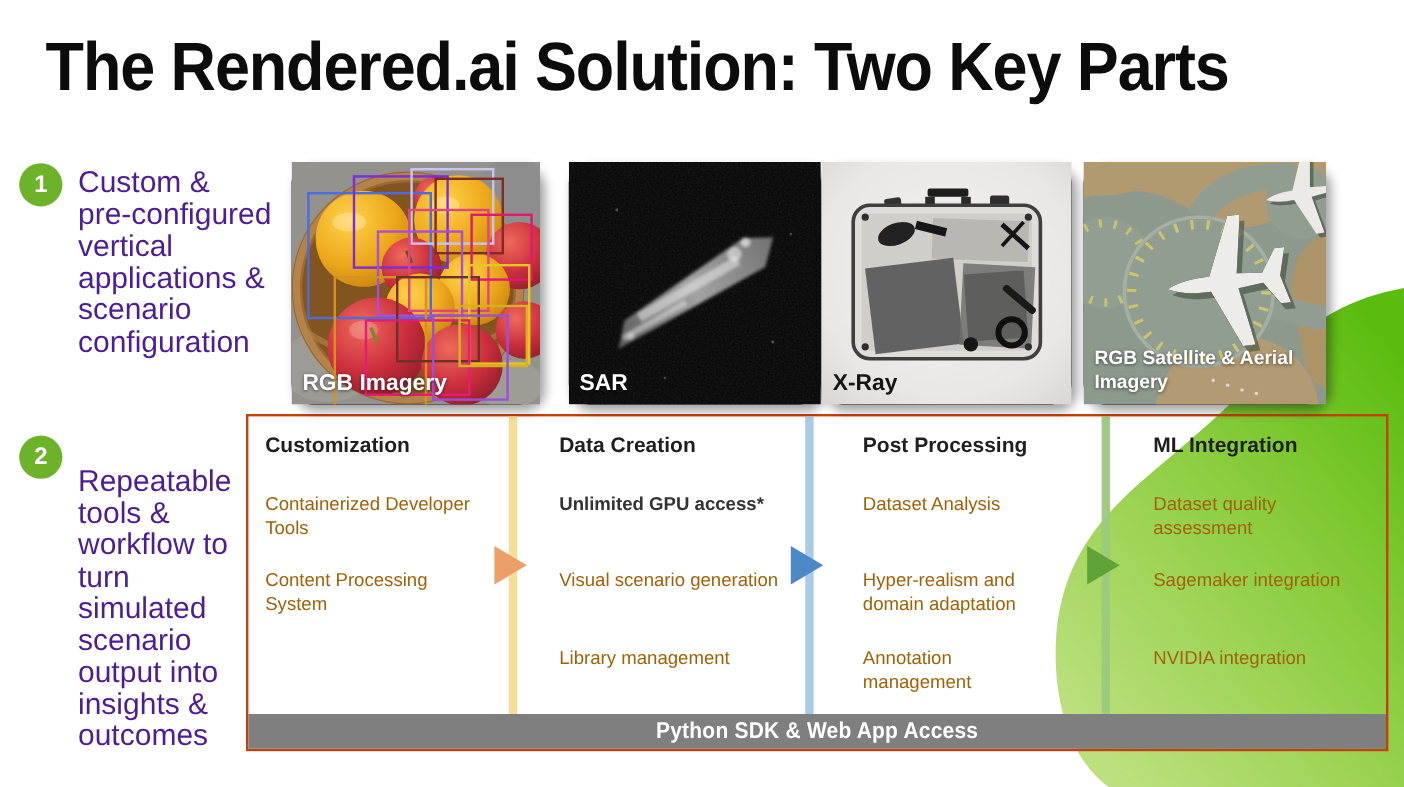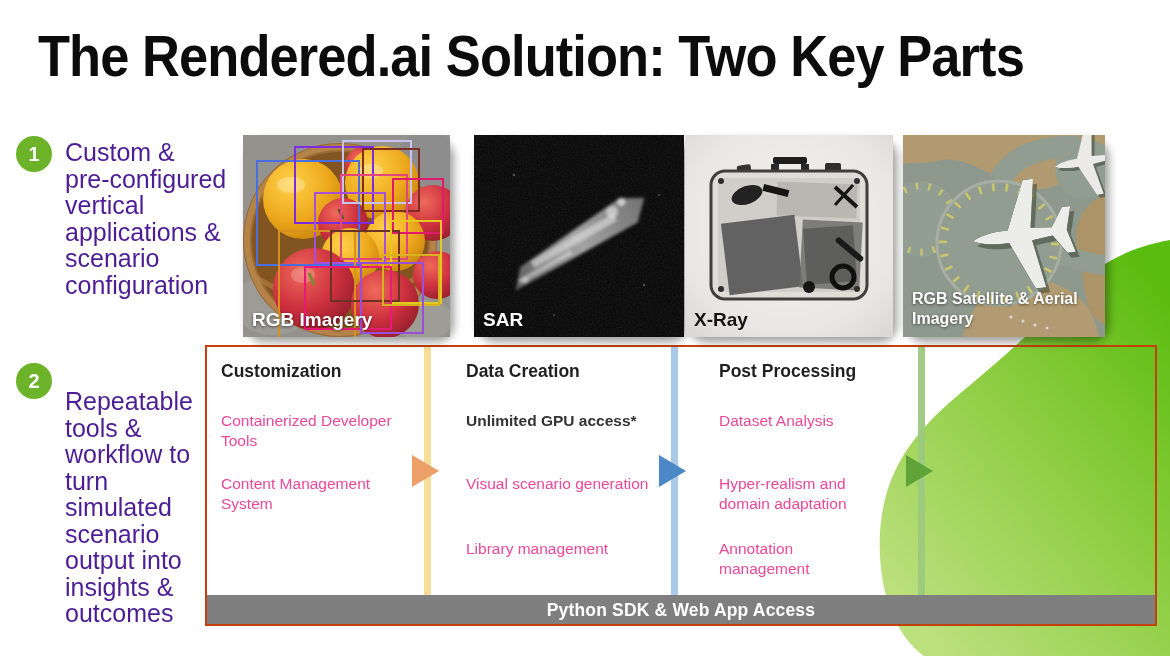--- a/index.html
+++ b/index.html
@@ -68,21 +68,21 @@
   #wcol1 { left:14px;  width:178px; }
   #wcol2 { left:259px; width:192px; }
   #wcol3 { left:512px; width:168px; }
   #wcol4 { left:754px; width:180px; }
   .wcol h3 {
     position:absolute; top:14px; left:0; margin:0; white-space:nowrap;
     font-size:17.5px; font-weight:700; color:#1f1f1f;
   }
   .witem {
     position:absolute; left:0; right:0; margin:0;
-    font-size:15.5px; line-height:20px; color:#ec4899;
+    font-size:15.5px; line-height:20px; color:#a16207;
   }
   .witem.r0 { top:64px; }
   .witem.r1 { top:127px; }
   .witem.r2 { top:192px; }
   .witem.bold { font-weight:700; color:#333333; }
 
   .sdk-bar {
     position:absolute; left:0; right:0; bottom:0; height:29px; background:#7f7f7f;
     display:flex; align-items:center; justify-content:center;text-align:center;
   }
@@ -301,36 +301,42 @@
     <div class="vline" id="vline2"></div>
     <div class="vline" id="vline3"></div>
 
     <div class="arrow" id="arrow1"></div>
     <div class="arrow" id="arrow2"></div>
     <div class="arrow" id="arrow3"></div>
 
     <div class="wcol" id="wcol1">
       <h3>Customization</h3>
       <p class="witem r0">Containerized Developer Tools</p>
-      <p class="witem r1">Content Management System</p>
+      <p class="witem r1">Content Processing System</p>
     </div>
 
     <div class="wcol" id="wcol2">
       <h3>Data Creation</h3>
       <p class="witem r0 bold">Unlimited GPU access*</p>
       <p class="witem r1">Visual scenario generation</p>
       <p class="witem r2">Library management</p>
     </div>
 
     <div class="wcol" id="wcol3">
       <h3>Post Processing</h3>
       <p class="witem r0">Dataset Analysis</p>
       <p class="witem r1">Hyper-realism and domain adaptation</p>
       <p class="witem r2">Annotation management</p>
     </div>
 
+    <div class="wcol" id="wcol4">
+      <h3>ML Integration</h3>
+      <p class="witem r0">Dataset quality assessment</p>
+      <p class="witem r1">Sagemaker integration</p>
+      <p class="witem r2">NVIDIA integration</p>
+    </div>
 
     <div class="sdk-bar">
       <span>Python SDK &amp; Web App Access</span>
     </div>
   </div>
 
 </div>
 
 </body></html>

